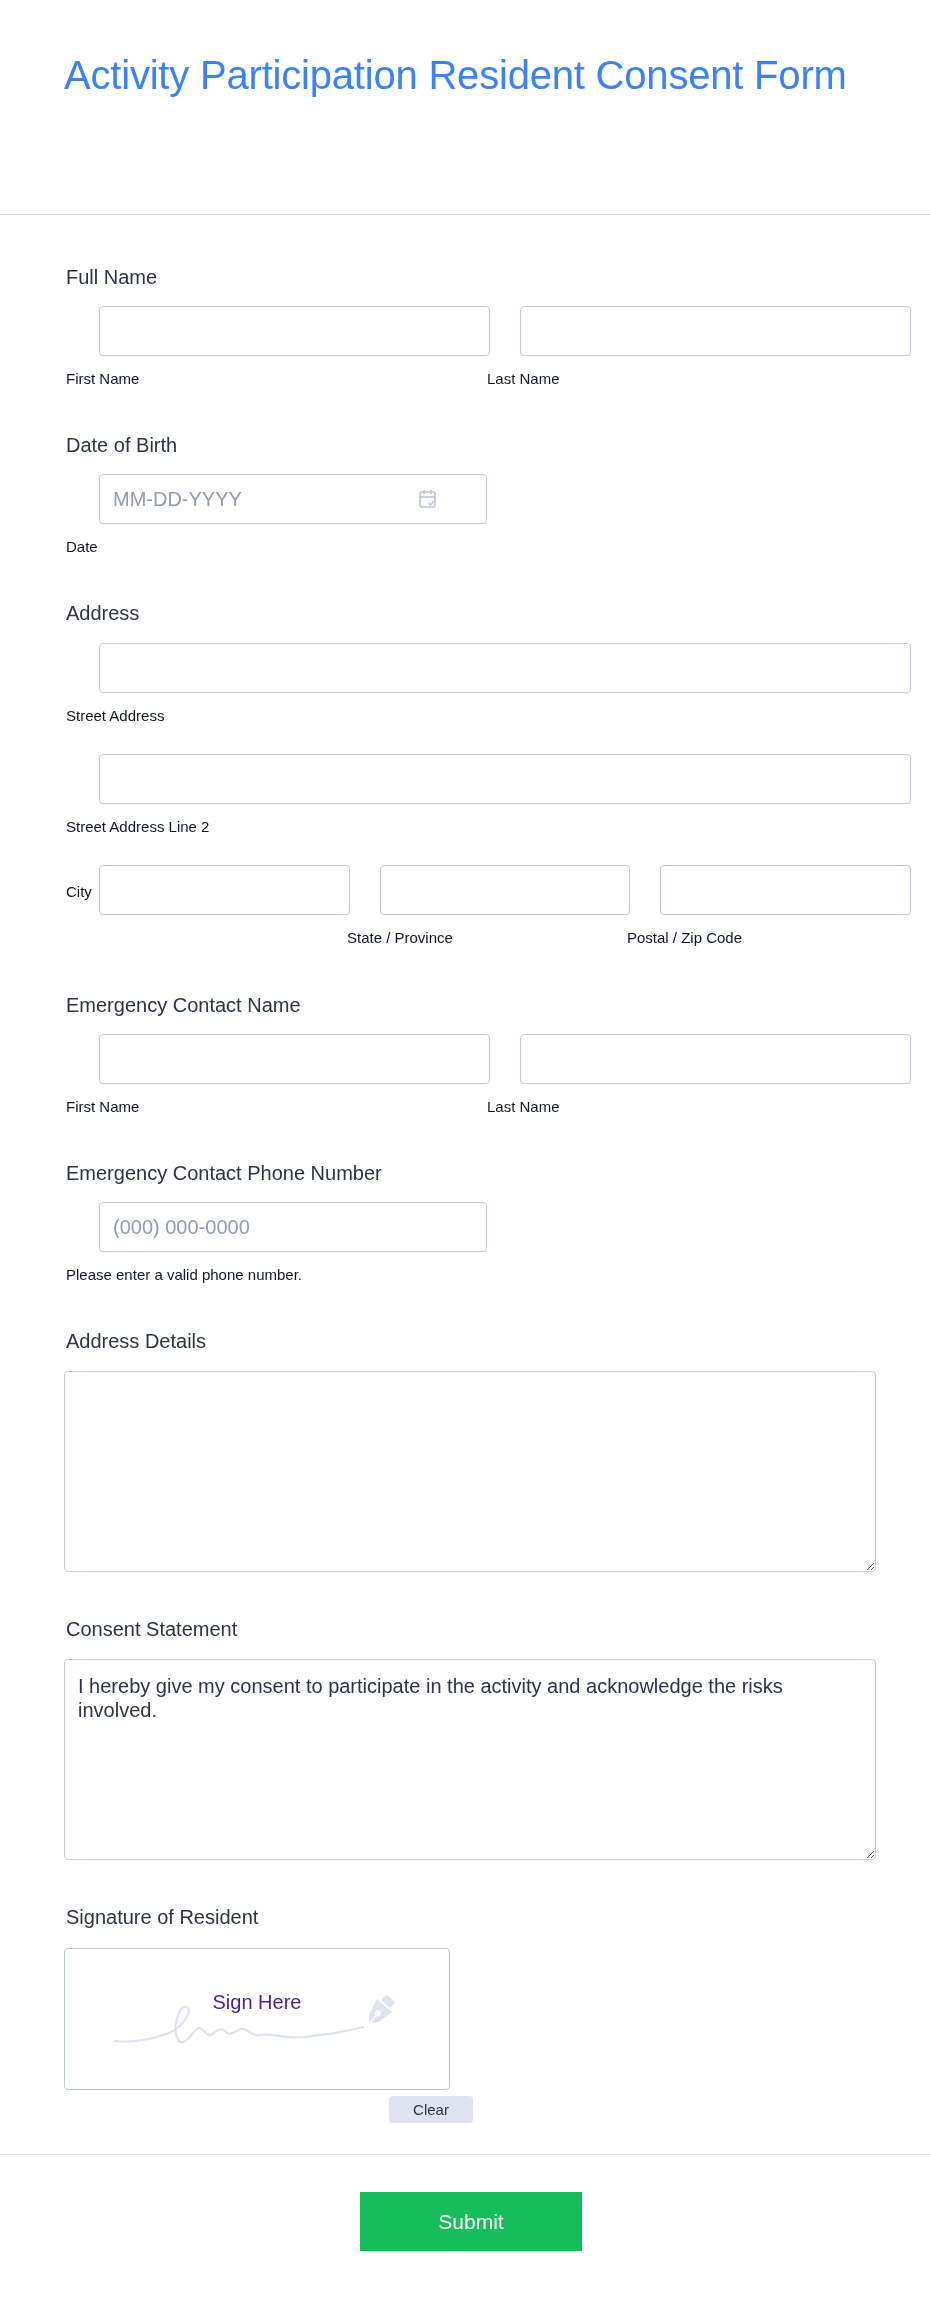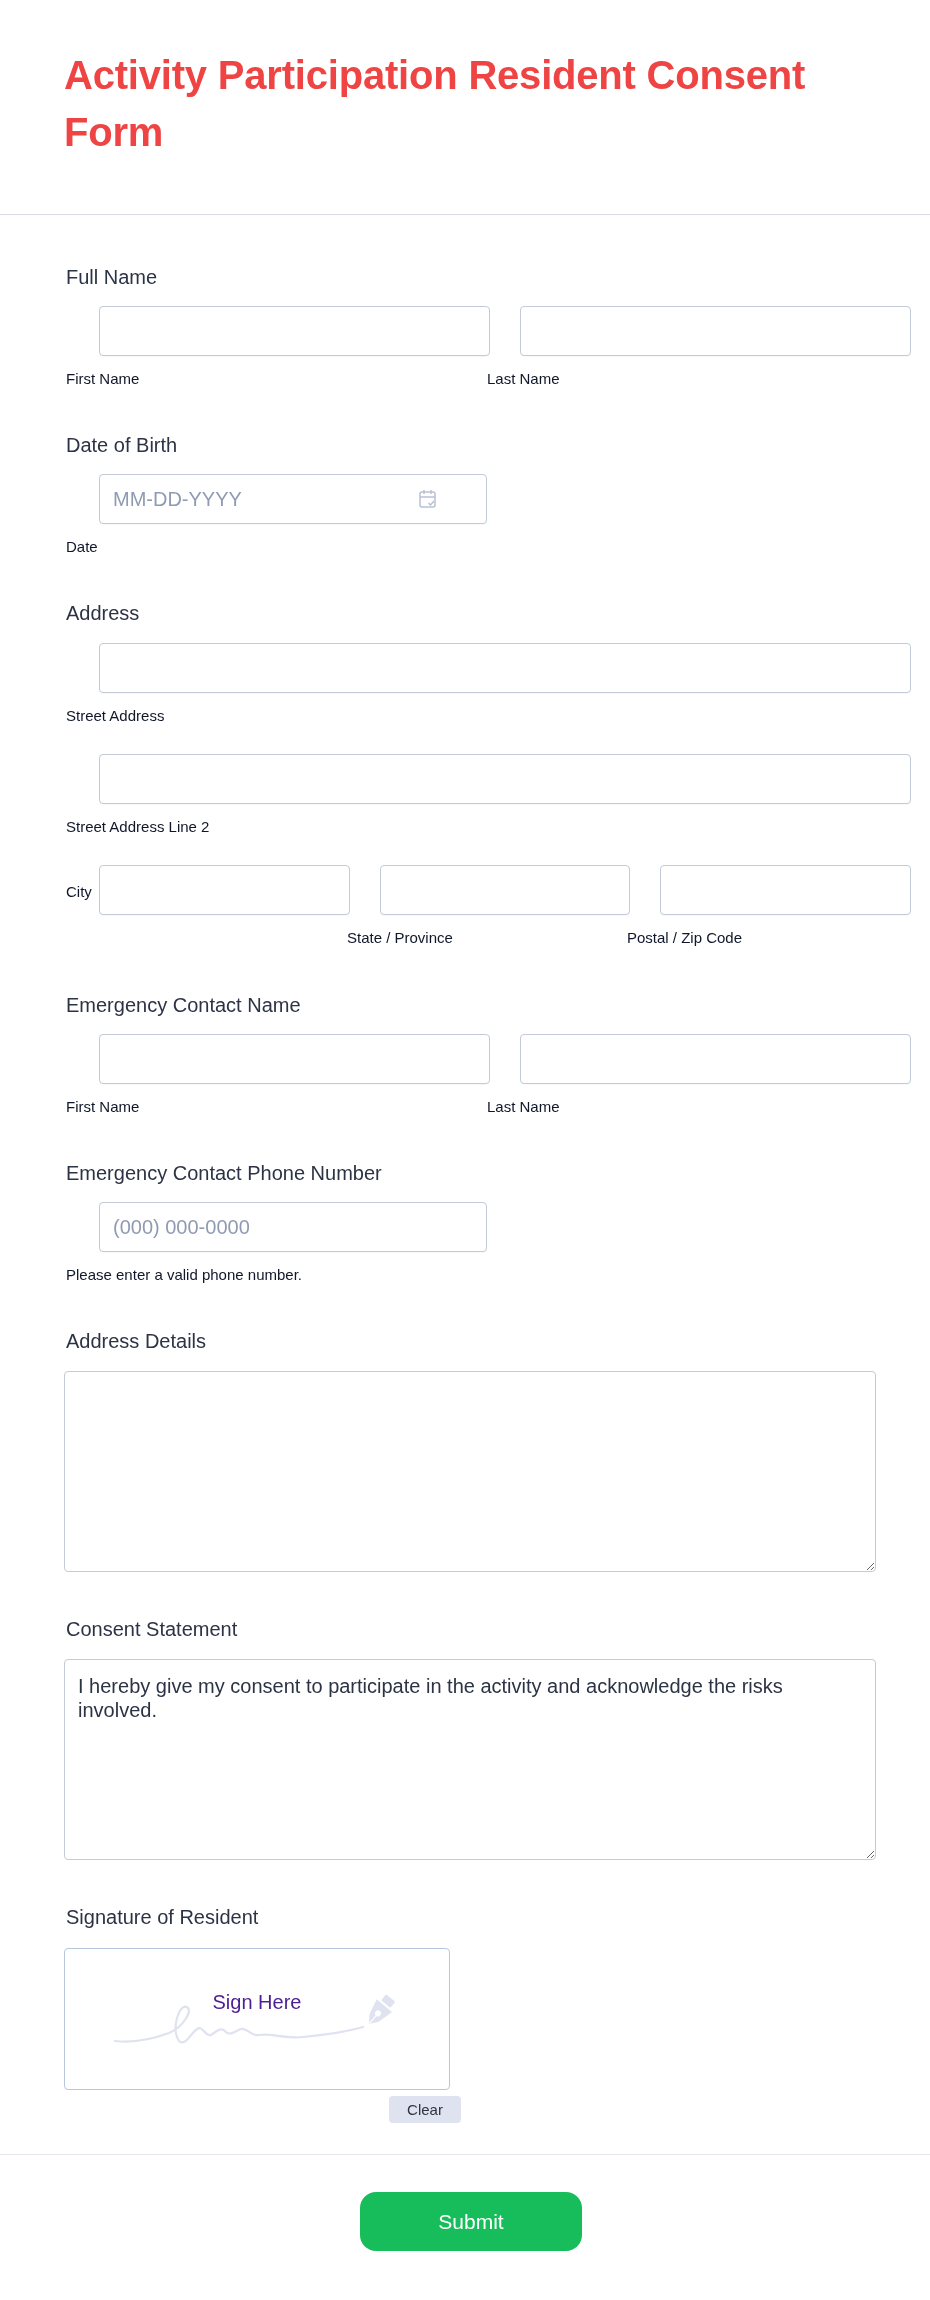--- a/index.html
+++ b/index.html
@@ -10,21 +10,21 @@
     position: relative;
     height: 2300px;
     overflow: hidden;
   }
   .header {
     position: absolute; left: 0; top: 0; width: 930px; height: 215px;
     border-bottom: 1px solid #d8dbe3;
   }
   .form-title {
     position: absolute; left: 64px; top: 47px; width: 820px;
-    font-size: 40px; font-weight: 700; line-height: 57px; color: #ef4444;
+    font-size: 40px; font-weight: 400; line-height: 57px; color: #3b82f6;
     letter-spacing: -0.2px;
   }
   .field-label {
     position: absolute; left: 66px;
     font-size: 20px; line-height: 24px; color: #2c3345;
   }
   .input {
     position: absolute; height: 50px;
     border: 1px solid #c3cad8; border-radius: 4px; background: #fff;
     font-family: "Liberation Sans", "DejaVu Sans", sans-serif;
@@ -47,32 +47,32 @@
   .sig-box {
     position: absolute; left: 64px; top: 1948px; width: 386px; height: 142px;
     border: 1px solid #b8c6dd; border-radius: 4px; background: #fff; cursor: crosshair;
   }
   .sig-text {
     position: absolute; left: 0; width: 100%; top: 42px; text-align: center;
     font-size: 20px; color: #4c1d95; pointer-events: none;
   }
   .sig-art { position: absolute; left: 48px; top: 40px; pointer-events: none; }
   .clear-btn {
-    position: absolute; left: 389px; top: 2096px; width: 72px; height: 27px;
+    position: absolute; left: 389px; top: 2096px; width: 84px; height: 27px;
     background: #dfe3ef; border: none; border-radius: 4px;
     font-family: "Liberation Sans", "DejaVu Sans", sans-serif;
     font-size: 15px; color: #2c3345; cursor: pointer;
   }
   .footer-divider {
     position: absolute; left: 0; top: 2154px; width: 930px; height: 0;
     border-top: 1px solid #e3e6ee;
   }
   .submit-btn {
     position: absolute; left: 360px; top: 2192px; width: 222px; height: 59px;
-    background: #18bd5b; border: none; border-radius: 16px;
+    background: #18bd5b; border: none; border-radius: 0;
     color: #ffffff; font-size: 21px;
     font-family: "Liberation Sans", "DejaVu Sans", sans-serif; cursor: pointer;
   }
 </style>
 </head>
 <body>
 
 <div class="header">
   <h1 class="form-title">Activity Participation Resident Consent Form</h1>
 </div>

